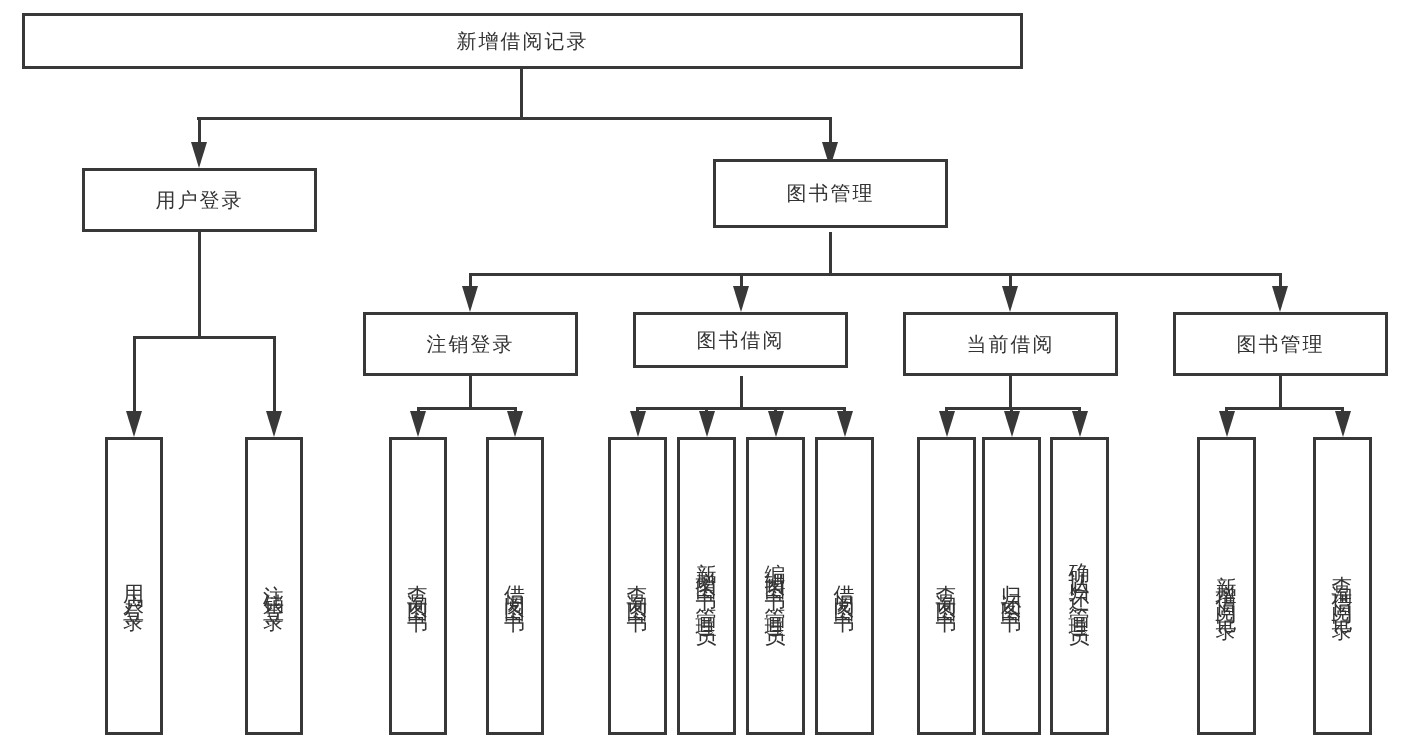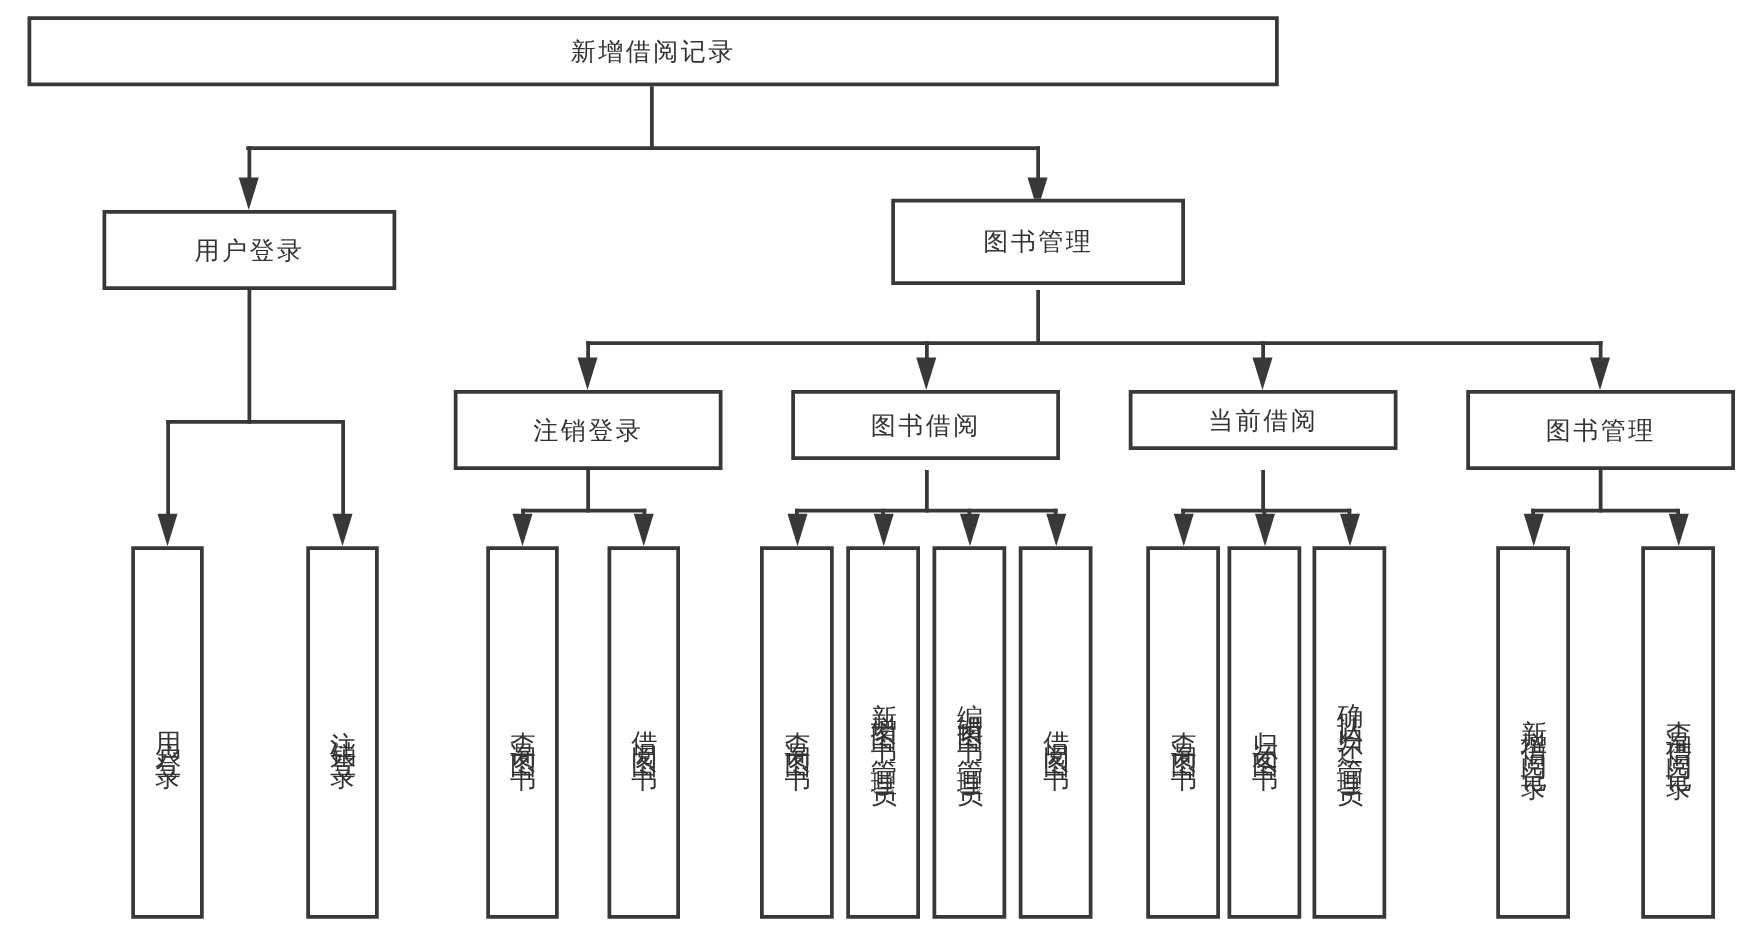--- a/index.html
+++ b/index.html
@@ -89,21 +89,21 @@
   <div class="arrow" style="left:1002px; top:286px;"></div>
   <div class="vline" style="left:1278.5px; top:273px; height:17px;"></div>
   <div class="arrow" style="left:1272px; top:286px;"></div>
 
   <div class="box hbox" style="left:363px; top:312px; width:215px; height:64px;">
     <span>注销登录</span>
   </div>
   <div class="box hbox" style="left:633px; top:312px; width:215px; height:56px;">
     <span>图书借阅</span>
   </div>
-  <div class="box hbox" style="left:903px; top:312px; width:215px; height:48px;">
+  <div class="box hbox" style="left:903px; top:312px; width:215px; height:64px;">
     <span>当前借阅</span>
   </div>
   <div class="box hbox" style="left:1173px; top:312px; width:215px; height:64px;">
     <span>图书管理</span>
   </div>
 
   <div class="vline" style="left:469px; top:376px; height:34px;"></div>
   <div class="hline" style="left:416.5px; top:407px; width:100px;"></div>
   <div class="vline" style="left:416.5px; top:407px; height:7px;"></div>
   <div class="arrow" style="left:410px; top:411px;"></div>

